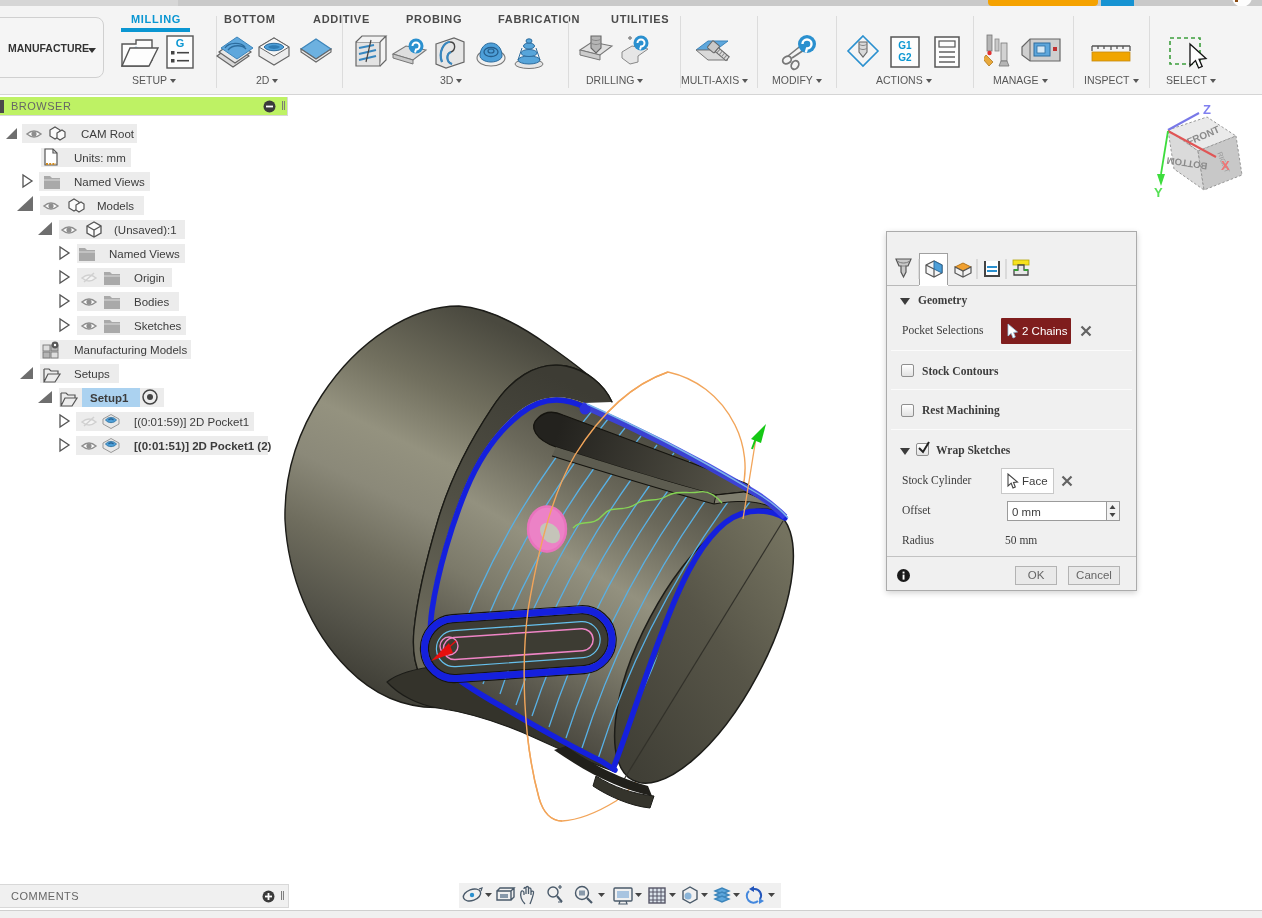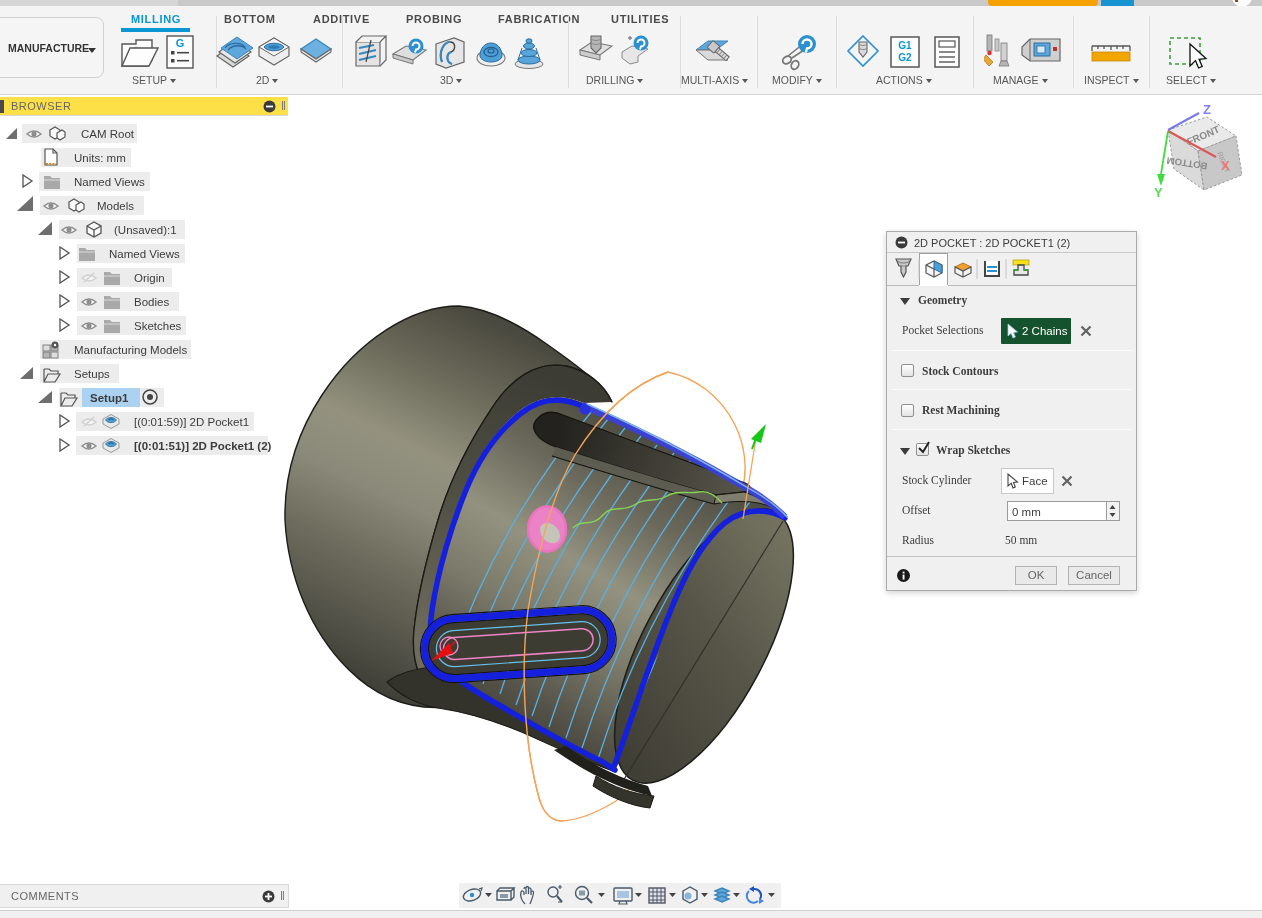--- a/index.html
+++ b/index.html
@@ -25,21 +25,21 @@
   background:#f5f5f5; border:1px solid #d0d0d0; border-radius:8px; }
 #manubtn span.tx { position:absolute; left:53px; top:24px; font-size:10.5px; font-weight:bold;
   color:#333; }
 #manubtn .caret { border-top-color:#333; border-left-width:4px; border-right-width:4px;
   border-top-width:5px; position:absolute; right:7px; top:30px; }
 .icon { position:absolute; }
 
 #canvas { left:0; top:96px; width:1262px; height:822px; background:#fff; }
 
 #browser { left:0; top:97px; width:288px; height:362px; }
-#bhead { position:absolute; left:0; top:0; width:288px; height:19px; background:#fde047;
+#bhead { position:absolute; left:0; top:0; width:288px; height:19px; background:#bef264;
   border-bottom:1px solid #d8d8d8; border-right:1px solid #d8d8d8; }
 #bhead .t { position:absolute; left:11px; top:3px; font-size:11px; color:#666;
   letter-spacing:0.5px; }
 
 #comments { left:0; top:884px; width:289px; height:24px; background:#f0f0f0;
   border:1px solid #d8d8d8; border-left:none; }
 #comments .t { position:absolute; left:11px; top:5px; font-size:11px; color:#666;
   letter-spacing:0.5px; }
 
 #status { left:0; top:910px; width:1262px; height:8px; background:#f0f0f0;
@@ -631,27 +631,20 @@
         <path d="M295 6 A 6.5 6.5 0 0 1 301 16" stroke="#2255bb" stroke-width="2"></path>
         <path d="M299 18 A 6.5 6.5 0 0 1 290 8" stroke="#4488dd" stroke-width="2"></path>
         <path d="M295 3 l0 6 l-5 -3 Z" fill="#2255bb" stroke="none"></path>
         <path d="M300 21 l0 -6 l5 3 Z" fill="#4488dd" stroke="none"></path>
         <path d="M309 10 l7 0 l-3.5 4 Z" fill="#444" stroke="none"></path>
       </g>
     </svg>
   </div>
   <div id="status" class="abs"></div>
   <div id="dialog" class="abs">
-    <div id="dtitle">
-      <svg style="position:absolute;left:8px;top:4px;" width="13" height="13" viewBox="0 0 13 13">
-          <circle cx="6.5" cy="6.5" r="6" fill="#3b3b3b"></circle>
-          <rect x="3" y="5.6" width="7" height="1.8" fill="#fff"></rect>
-        </svg>
-      <span class="t">2D POCKET : 2D POCKET1 (2)</span>
-    </div>
 
     <div style="position:absolute;left:0;top:21px;width:249px;height:33px;">
       <div style="position:absolute;left:0;bottom:0;width:100%;height:1px;background:#b9b9b9;"></div>
       <div class="dtab" style="left:3px;"></div>
       <div class="dtab active" style="left:32px;"></div>
       <div style="position:absolute;left:32px;top:32px;width:29px;height:1px;background:#fff;"></div>
       <svg style="position:absolute;left:0;top:2px;" width="160" height="30" viewBox="0 0 160 30">
         <line x1="32" y1="4" x2="32" y2="24" stroke="#c4c4c4"></line>
         <line x1="90" y1="4" x2="90" y2="24" stroke="#c4c4c4"></line>
         <line x1="119" y1="4" x2="119" y2="24" stroke="#c4c4c4"></line>
@@ -687,21 +680,21 @@
           <line x1="13" y1="11" x2="17" y2="11" stroke="#35a035" stroke-width="2"></line>
         </g>
       </svg>
     </div>
 
     <svg style="position:absolute;left:12px;top:64px;" width="12" height="10" viewBox="0 0 12 10">
         <path d="M1 2 L11 2 L6 9 Z" fill="#3c3c3c"></path>
       </svg>
     <div class="dlabel dhead" style="left:31px;top:62px;">Geometry</div>
     <div class="dlabel" style="left:15px;top:92px;">Pocket Selections</div>
-    <div style="position:absolute;left:114px;top:86px;width:70px;height:26px;background:#14532d;border-radius:1px;">
+    <div style="position:absolute;left:114px;top:86px;width:70px;height:26px;background:#7f1d1d;border-radius:1px;">
       <svg style="position:absolute;left:6px;top:5px;" width="13" height="17" viewBox="0 0 13 17">
           <path d="M1 1 L1 13 L4.2 10.2 L6 15 L8.3 14 L6.5 9.4 L10.5 9 Z" fill="#fff" stroke="#9bc8e2" stroke-width="0.8"></path>
         </svg>
       <span style="position:absolute;left:21px;top:7px;color:#fff;font-size:11.5px;">2 Chains</span>
     </div>
     <svg style="position:absolute;left:193px;top:93px;" width="12" height="12" viewBox="0 0 12 12">
         <path d="M1.5 1.5 L10.5 10.5 M10.5 1.5 L1.5 10.5" stroke="#636363" stroke-width="2.2"></path>
       </svg>
     <div class="dsep" style="top:118px;"></div>
     <div class="cb" style="left:14px;top:132px;"></div>

